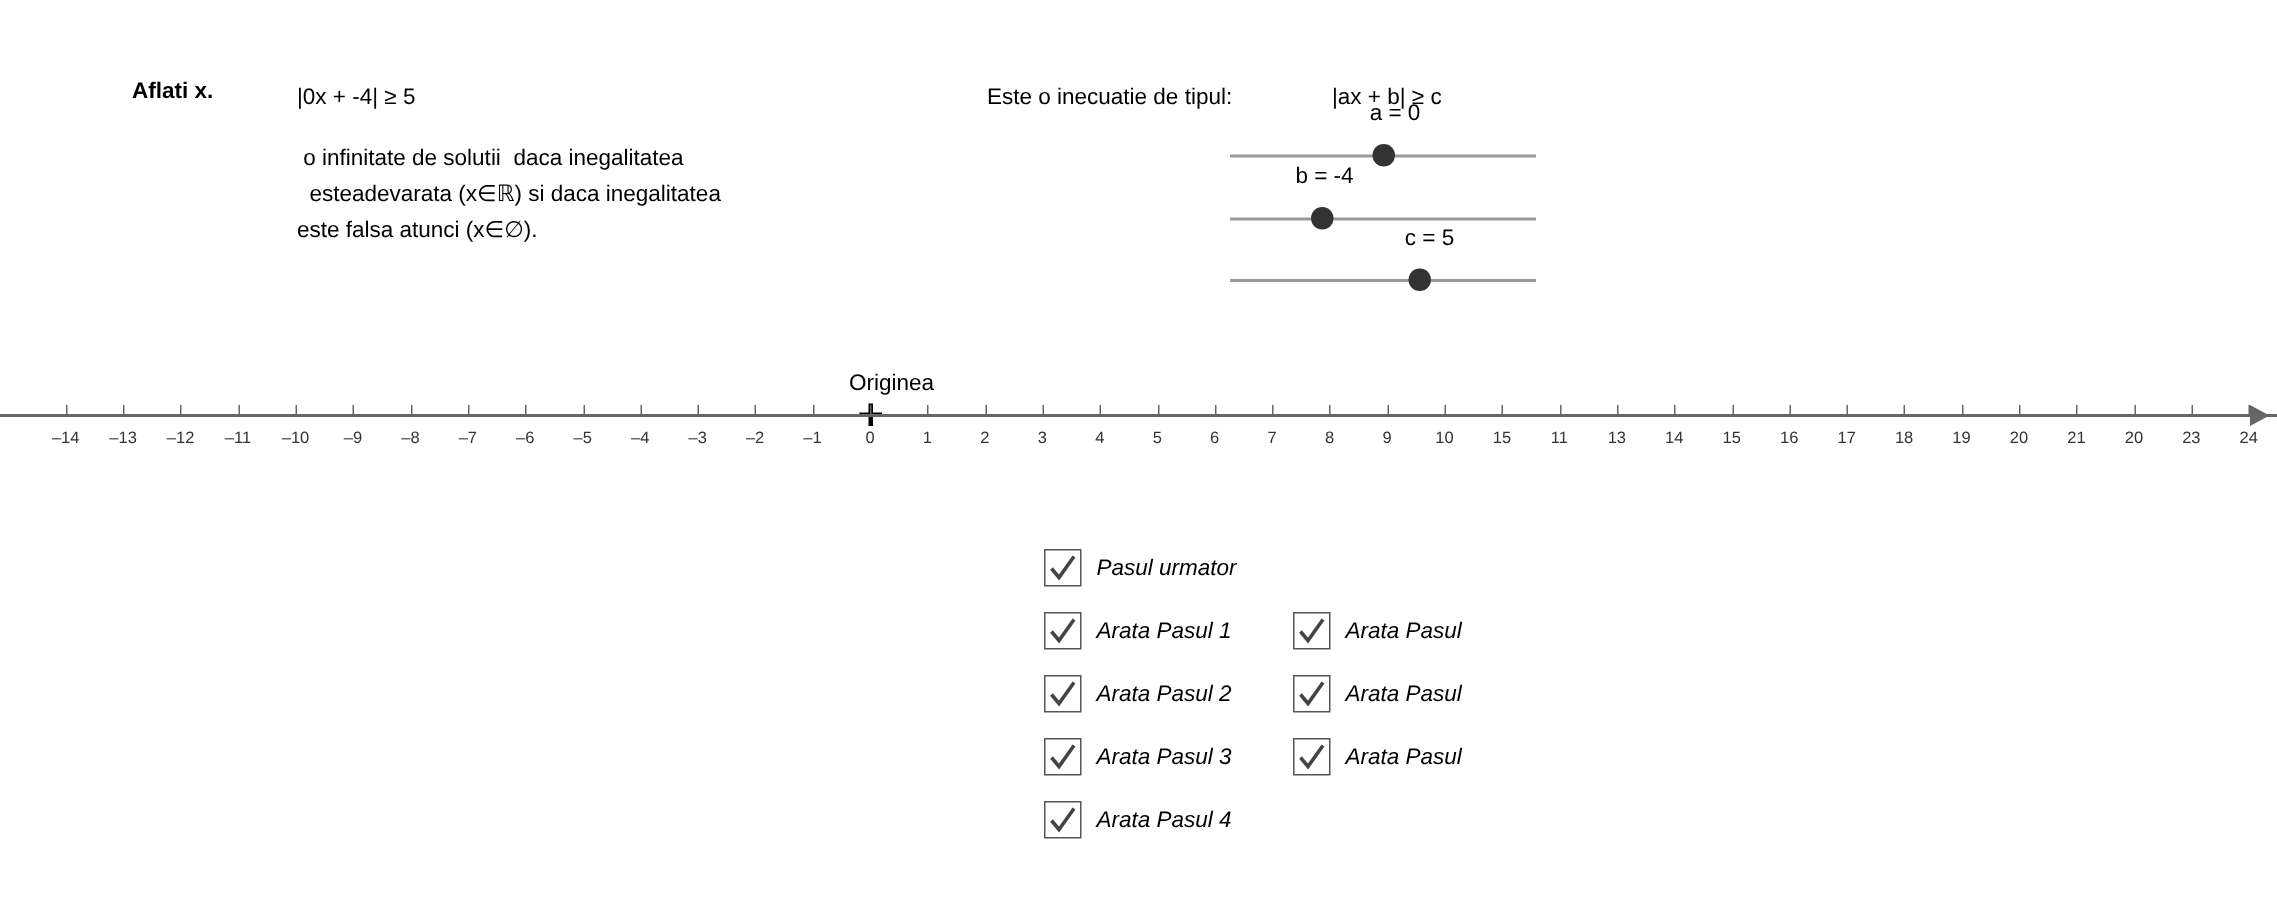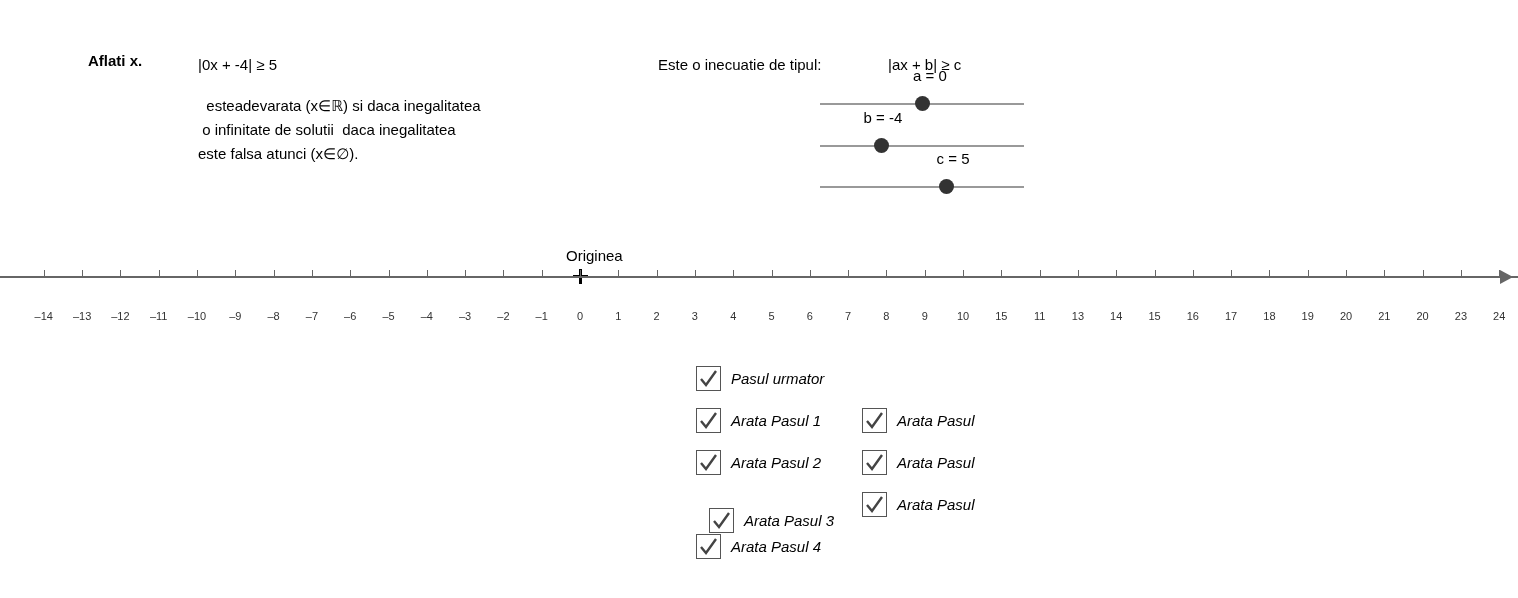--- a/index.html
+++ b/index.html
@@ -112,21 +112,20 @@
     width: 1px; height: 6px;
     background: #666666;
   }
   .axis-label {
     position: absolute;
     top: 286px;
     font-size: 11px;
     color: #333333;
     transform: translateX(-50%);
     white-space: nowrap;
-    margin-top: 24px;
   }
 
   
   .checkbox-row {
     position: absolute;
     display: flex;
     align-items: center;
   }
   .cb {
     width: 25px; height: 25px;
@@ -147,22 +146,22 @@
   #cb-col-1 { left: 696px; top: 366px; }
   #cb-col-1 .checkbox-row { left: 0; }
   #cb-col-2 { left: 862px; top: 408px; }
 </style>
 </head>
 <body>
 
 <div class="abs" id="problem-title">Aflati x.</div>
 <div class="abs" id="problem-expression">|0x + -4| ≥ 5</div>
 <div class="abs" id="problem-explanation">
+  <span class="line"> o infinitate de solutii  daca inegalitatea</span>
   <span class="line">  esteadevarata (x∈ℝ) si daca inegalitatea</span>
-  <span class="line"> o infinitate de solutii  daca inegalitatea</span>
   <span class="line">este falsa atunci (x∈∅).</span>
 </div>
 
 <div class="abs" id="ineq-type-label">Este o inecuatie de tipul:</div>
 <div class="abs" id="ineq-type-value">|ax + b| ≥ c</div>
 
 <div class="slider-group" id="slider-a">
   <div class="slider-caption" style="left:110px; top:-16px;">a = 0</div>
   <div class="slider-track"></div>
   <div class="slider-knob" style="left:50%;"></div>
@@ -283,21 +282,21 @@
     <span class="cb-label">Arata Pasul 1</span>
   </div>
   <div class="checkbox-row" style="top:84px;">
     <span class="cb">
       <svg width="21" height="21" viewBox="0 0 21 21">
           <path d="M3 11 L8 17 L18 3" stroke="#444444" stroke-width="2.4" fill="none"></path>
         </svg>
     </span>
     <span class="cb-label">Arata Pasul 2</span>
   </div>
-  <div class="checkbox-row" style="top:142px;margin-left:13px;">
+  <div class="checkbox-row" style="top:126px;">
     <span class="cb">
       <svg width="21" height="21" viewBox="0 0 21 21">
           <path d="M3 11 L8 17 L18 3" stroke="#444444" stroke-width="2.4" fill="none"></path>
         </svg>
     </span>
     <span class="cb-label">Arata Pasul 3</span>
   </div>
   <div class="checkbox-row" style="top:168px;">
     <span class="cb">
       <svg width="21" height="21" viewBox="0 0 21 21">

